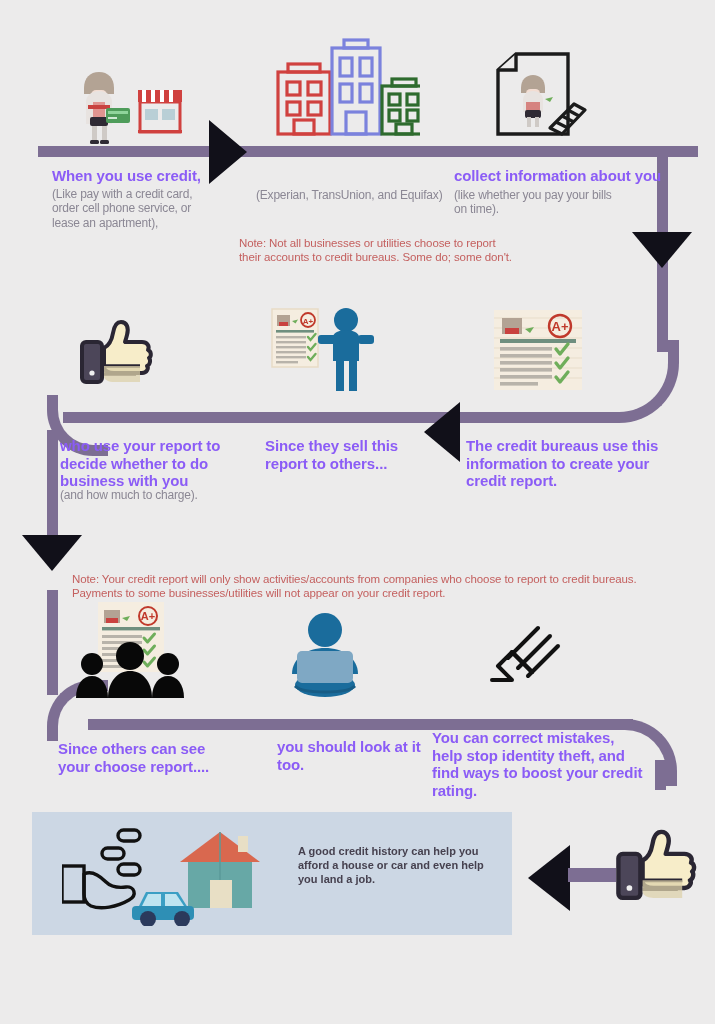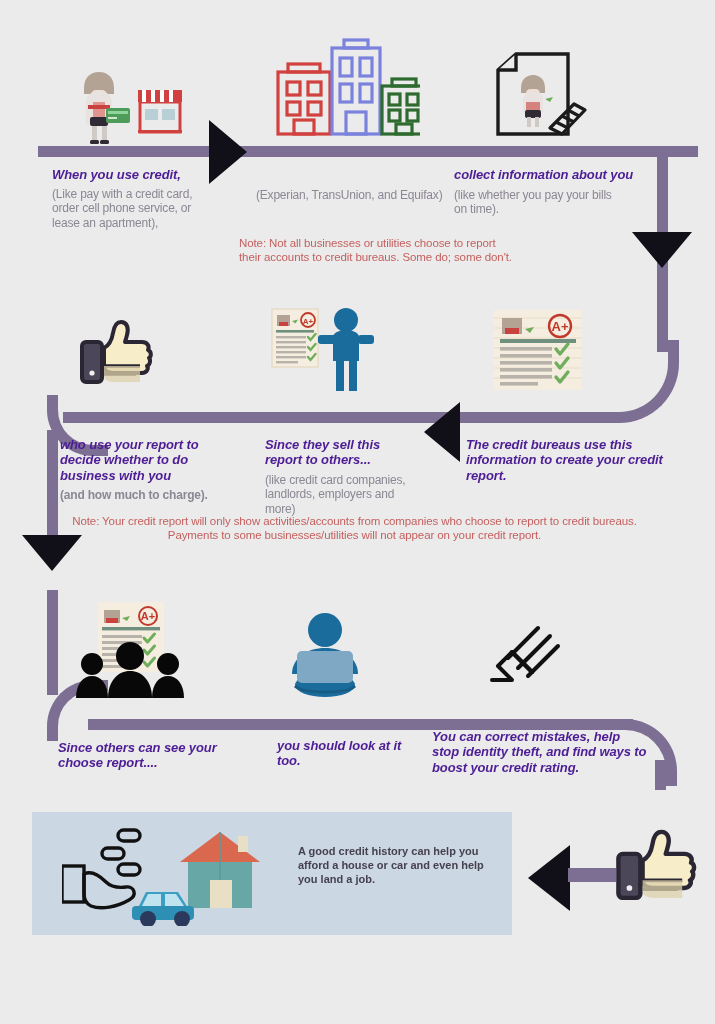--- a/index.html
+++ b/index.html
@@ -54,25 +54,24 @@
   .tri-down{
     border-left:30px solid transparent;border-right:30px solid transparent;
     border-top:36px solid #111019;
   }
   .arrow-stem{position:absolute;background:#7d6e93;}
 
   
   .hd{
     position:absolute;
     font-weight:bold;
-    color:#4c1d95;
-    font-size:13px;
+    color:#8b5cf6;
+    font-size:15px;
     line-height:1.18;
     letter-spacing:-0.1px;
-    font-style:italic;
   }
   .sub{
     position:absolute;
     color:#8b8794;
     font-size:12px;
     line-height:1.2;
     letter-spacing:-0.2px;
   }
   .note{
     position:absolute;
@@ -271,28 +270,27 @@
       <rect x="8" y="74" width="38" height="3.6"></rect>
     </g>
     <g stroke="#6fae5b" stroke-width="3.4" fill="none" stroke-linecap="round" stroke-linejoin="round">
       <path d="M64 41 l4 5 l8 -10"></path>
       <path d="M64 55 l4 5 l8 -10"></path>
       <path d="M64 69 l4 5 l8 -10"></path>
     </g>
   </svg>
 
   <div class="hd" style="left:60px;top:437px;width:175px;">who use your report to decide whether to do business with you</div>
-  <div class="sub" style="left:60px;top:488px;width:205px;font-weight:bold;">(and how much to charge).</div>
+  <div class="sub" style="left:60px;top:488px;width:205px;">(and how much to charge).</div>
 
   <div class="hd" style="left:265px;top:437px;width:150px;">Since they sell this report to others...</div>
-  <div class="sub" style="left:265px;top:473px;width:155px;">(like credit card companies, landlords, employers and more)</div>
 
   <div class="hd" style="left:466px;top:437px;width:205px;">The credit bureaus use this information to create your credit report.</div>
 
-  <div class="note" style="left:72px;top:514px;width:565px;text-align:center;">Note: Your credit report will only show activities/accounts from companies who choose to report to credit bureaus. Payments to some businesses/utilities will not appear on your credit report.</div>
+  <div class="note" style="left:72px;top:572px;width:565px;">Note: Your credit report will only show activities/accounts from companies who choose to report to credit bureaus. Payments to some businesses/utilities will not appear on your credit report.</div>
 
   <svg class="ill" style="left:76px;top:602px;" width="112" height="96" viewBox="0 0 112 96">
 
     <rect x="22" y="0" width="66" height="70" fill="#f5ede0"></rect>
     <rect x="28" y="8" width="16" height="13" fill="#b3a394"></rect>
     <rect x="30" y="16" width="12" height="5" fill="#c9423f"></rect>
     <path d="M46 16 l8 -2 l-3 5 z" fill="#6fae5b"></path>
     <circle cx="72" cy="14" r="9" fill="none" stroke="#c0392b" stroke-width="2"></circle>
     <text x="72" y="18" font-size="11" font-family="'Liberation Sans',sans-serif" fill="#c0392b" text-anchor="middle" font-weight="bold">A+</text>
     <rect x="26" y="25" width="58" height="3.4" fill="#6f8f7f"></rect>

